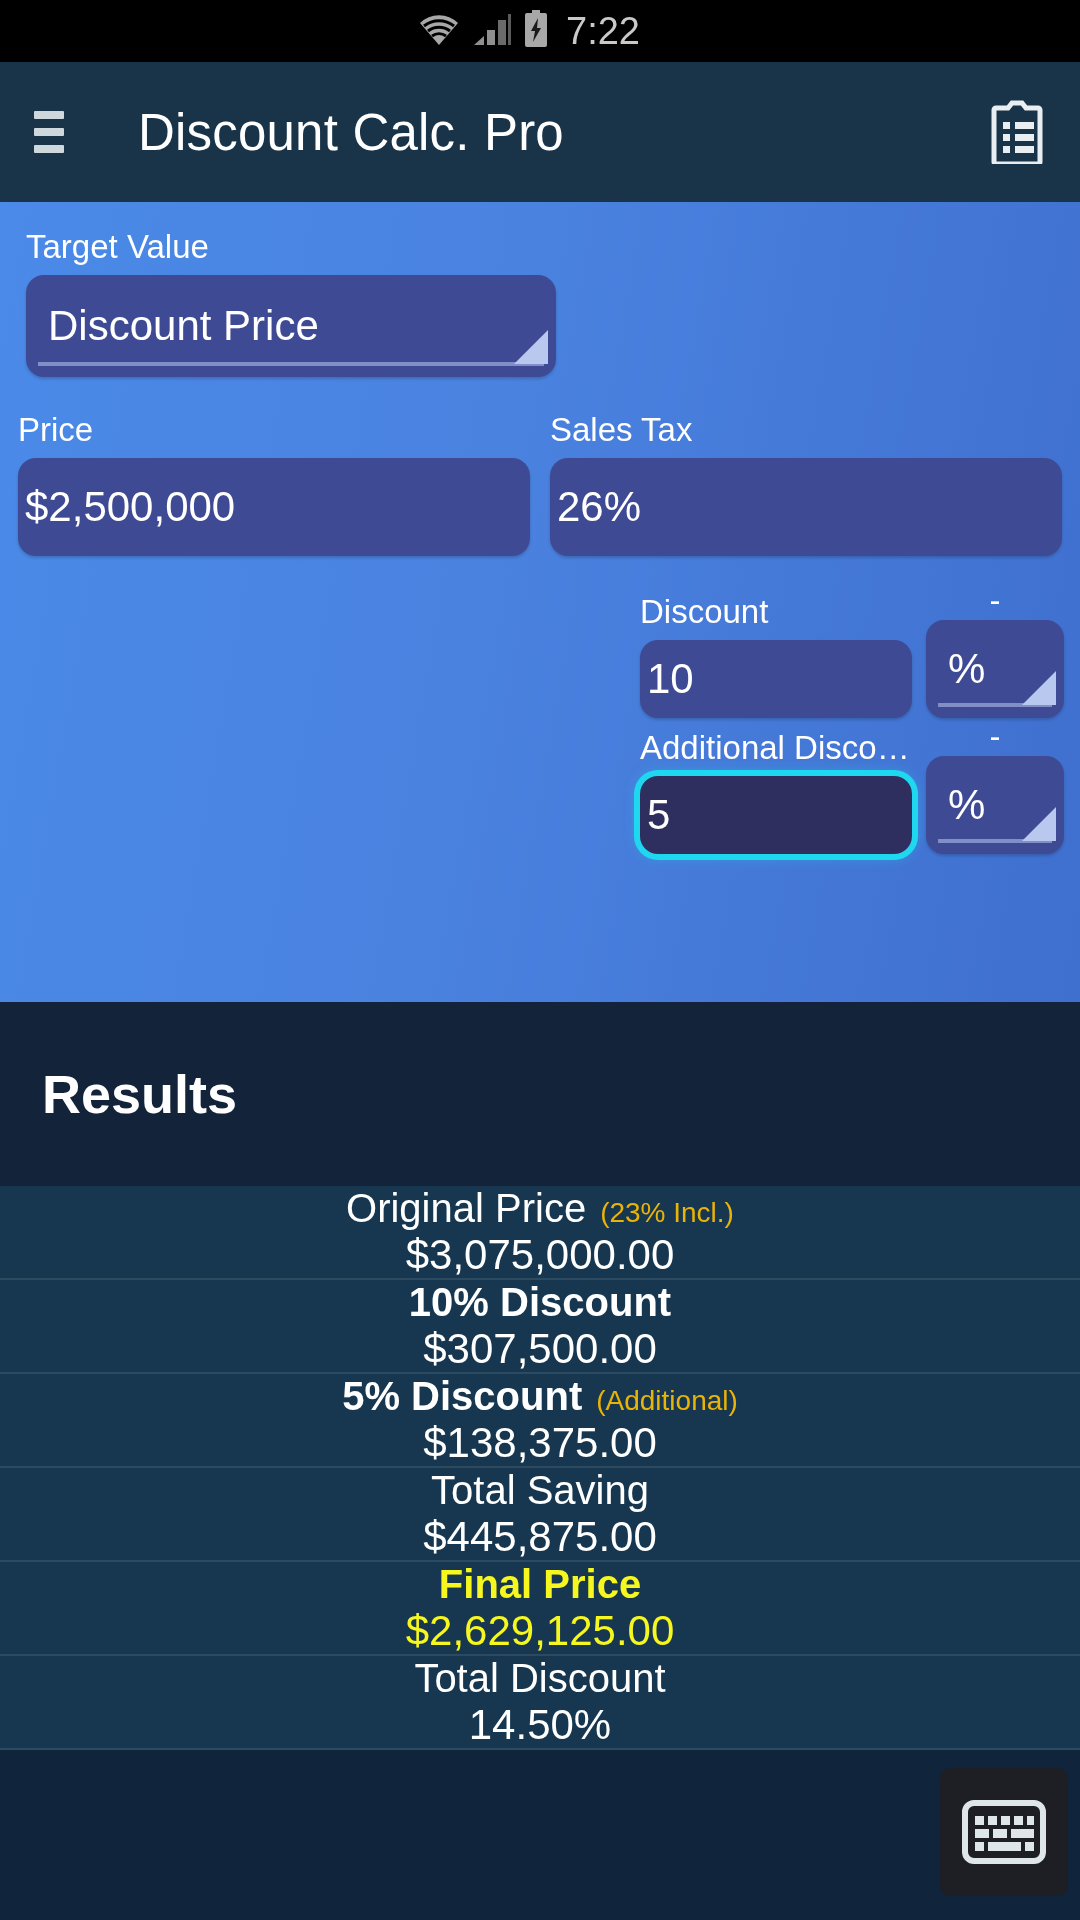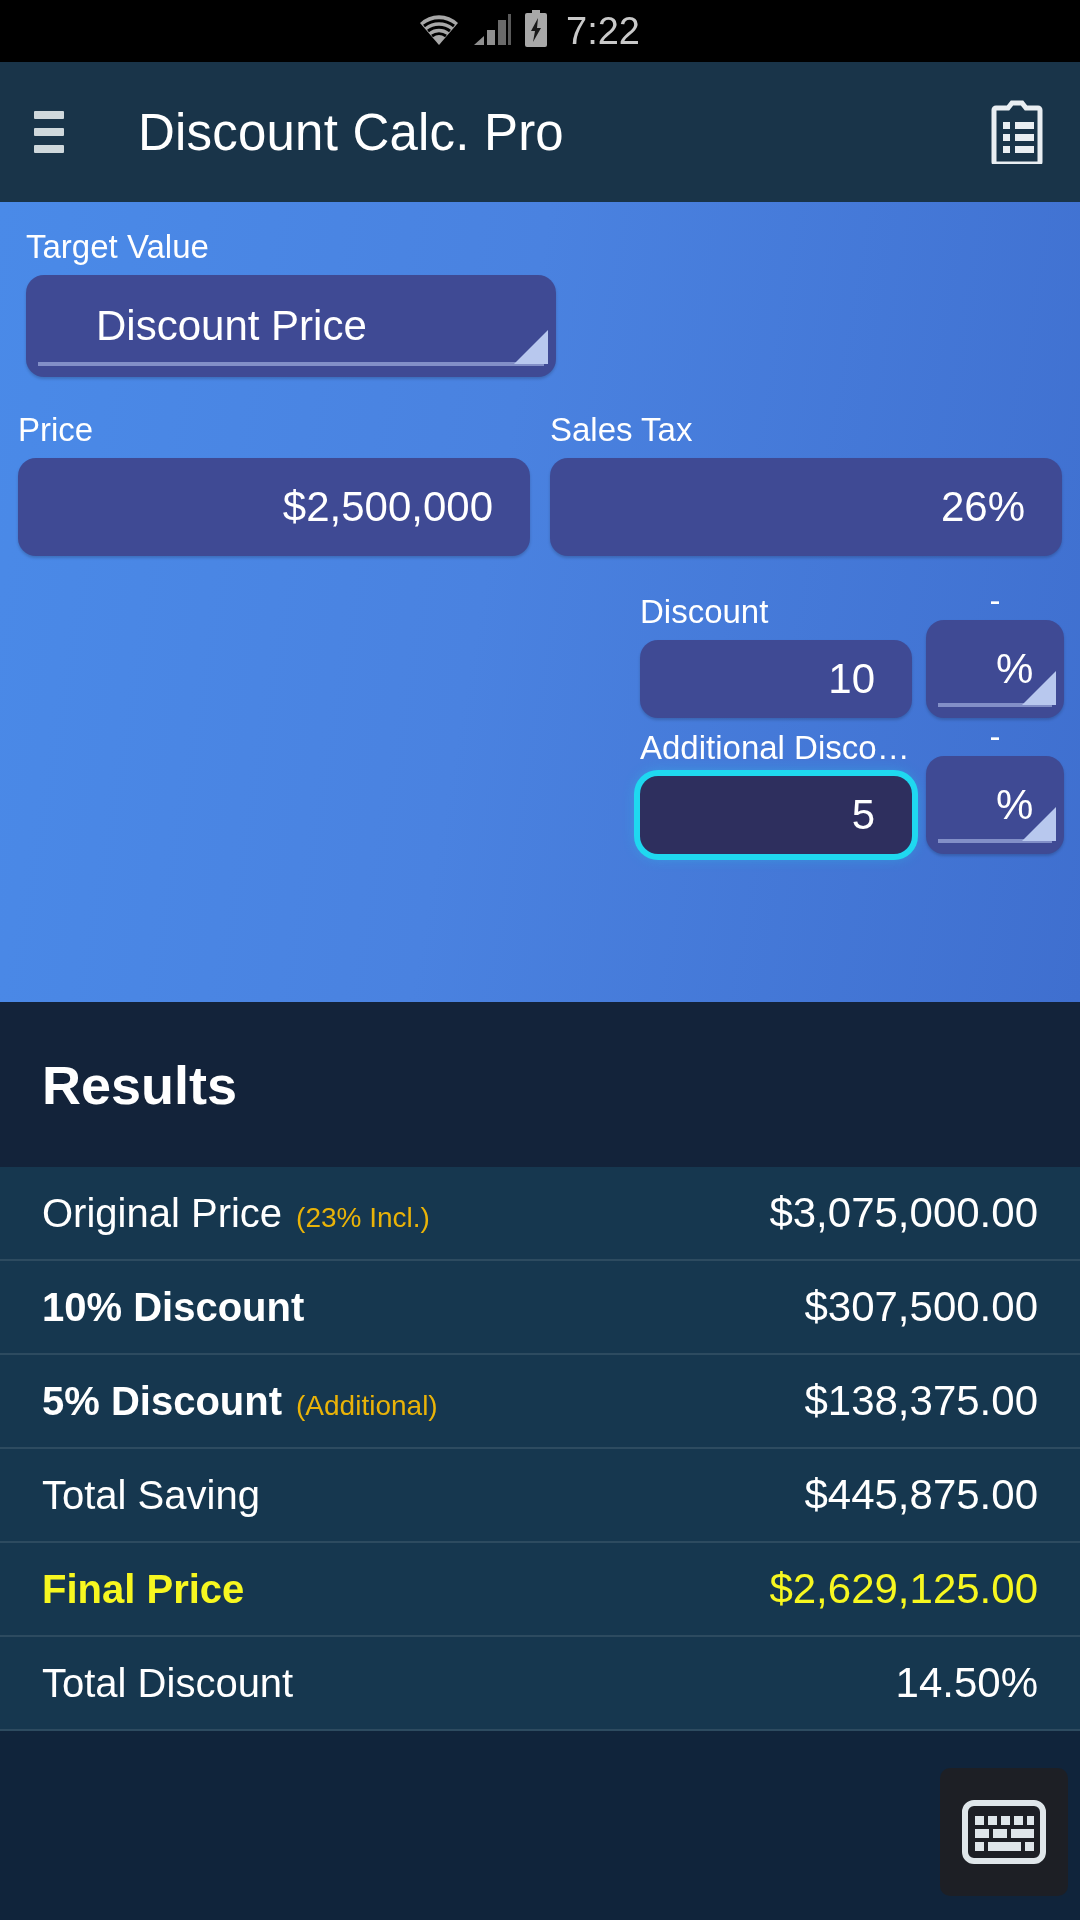--- a/index.html
+++ b/index.html
@@ -53,28 +53,28 @@
     text-overflow: ellipsis;
   }
   .field-box {
     background: #3f4a94; border-radius: 18px;
     display: flex; align-items: center;
     box-shadow: 0 2px 3px rgba(0,0,0,0.18);
     position: relative;
   }
   .field-value {
     color: #ffffff; font-size: 42px; width: 100%;
-    padding: 0 37px; text-align: right; white-space: nowrap;
+    padding: 0 7px; text-align: left; white-space: nowrap;
   }
 
   
   .spinner {
     background: #3f4a94; border-radius: 18px; position: relative; overflow: hidden;
     box-shadow: 0 2px 3px rgba(0,0,0,0.18);
-    display: flex; align-items: center; padding-left: 48px;
+    display: flex; align-items: center;
   }
   .spinner .sp-text {
     color: #ffffff; font-size: 42px; padding: 0 22px; white-space: nowrap;
   }
   .spinner .sp-underline {
     position: absolute; left: 12px; right: 12px; bottom: 11px;
     height: 4px; background: rgba(185,200,240,0.55);
   }
   .spinner .sp-arrow {
     position: absolute; right: 8px; bottom: 13px;
@@ -106,28 +106,29 @@
     background: #2e2f5e !important;
     box-shadow: 0 0 0 6px #1fd8f0, 0 0 14px 3px rgba(31,216,240,0.45) !important;
   }
 
   
   .results {
     position: absolute; left: 0; right: 0; top: 1002px; bottom: 0;
     background: #10243b;
   }
   .results-head {
-    height: 165px; display: flex; align-items: center; padding-left: 42px;
+    height: 184px; display: flex; align-items: center; padding-left: 42px;
     background: #13233a;
   }
   .results-title { color: #ffffff; font-size: 54px; font-weight: bold; }
   .res-row {
     height: 94px; display: flex; align-items: center; justify-content: space-between;
     padding: 0 42px; border-bottom: 2px solid rgba(255,255,255,0.10);
     background: #16374f;
+    flex-direction: column;
   }
   .res-left { display: flex; align-items: baseline; gap: 14px; }
   .res-label { color: #ffffff; font-size: 40px; }
   .res-label.bold { font-weight: bold; }
   .res-note { color: #eab308; font-size: 28px; }
   .res-value { color: #ffffff; font-size: 42px; white-space: nowrap; }
   .res-value.bold { font-weight: normal; }
   .yellow { color: #f7f720 !important; font-weight: bold; }
 
   

